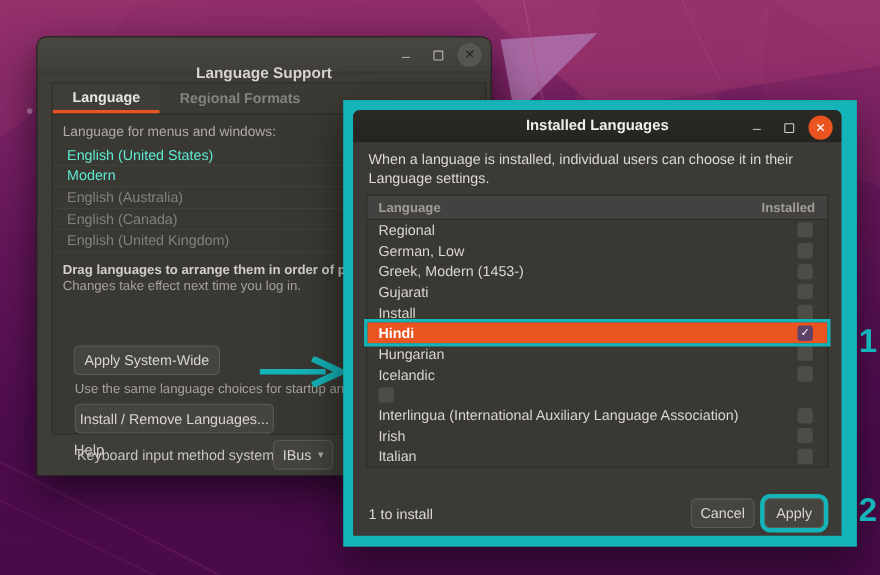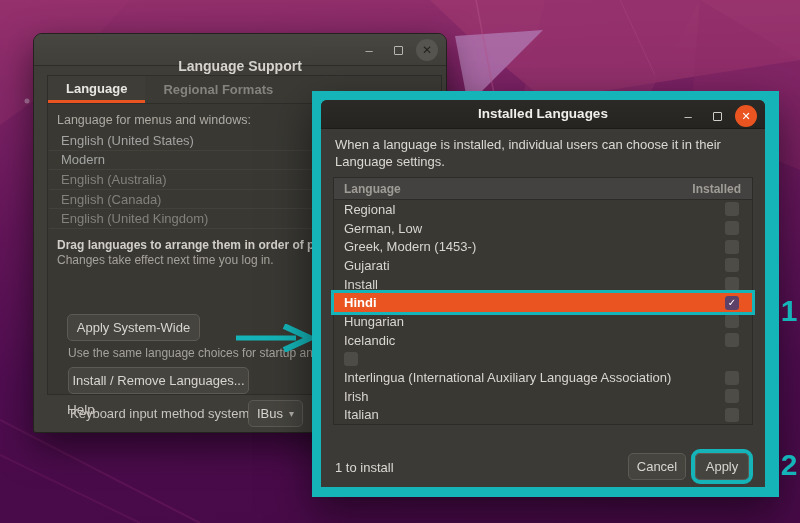--- a/index.html
+++ b/index.html
@@ -30,21 +30,21 @@
   .nb-frame{position:absolute;left:13px;top:41px;width:395px;height:320px;
     background:var(--frame-bg);border:1px solid #2e2d2a;}
   .tabs{display:flex;height:28px;border-bottom:1px solid #2e2d2a;background:#3b3a35;}
   .tab{padding:0 18px;display:flex;align-items:center;font-size:13px;font-weight:700;}
   .tab.active{color:#e9e7e2;border-bottom:3px solid var(--orange);background:#3e3d38;}
   .tab.inactive{color:#85837d;}
   .menus-label{margin:9px 0 4px 9px;font-size:12.5px;color:var(--txt-mid);}
   .langlist{margin:0 1px;}
   .lang-item{height:19.6px;display:flex;align-items:center;padding-left:12px;
     font-size:13px;border-bottom:1px solid #42413b;}
-  .lang-item.bright{color:#a3a3a3;}
+  .lang-item.bright{color:#5eead4;}
   .lang-item.dim{color:#83817b;}
   .note-bold{margin:9px 0 0 9px;font-size:12px;font-weight:700;color:#d2cfc9;}
   .note-sub{margin:1px 0 0 9px;font-size:12px;color:#a5a29b;}
   .gbtn{position:absolute;background:var(--btn-bg);border:1px solid var(--btn-border);
     border-radius:5px;color:#d9d6d0;font-size:13px;display:flex;align-items:center;justify-content:center;}
   .btn-asw{left:19px;top:238px;width:133px;height:27px;}
   .startup-note{position:absolute;left:20px;top:270px;width:370px;font-size:12px;color:#a5a29b;white-space:nowrap;overflow:hidden;}
   .btn-install{left:20px;top:291px;width:181px;height:27px;}
   .kb-label{position:absolute;left:22px;top:330px;font-size:13px;color:#c8c5bf;}
   .dropdown{left:200px;top:324px;width:55px;height:27px;gap:6px;}

